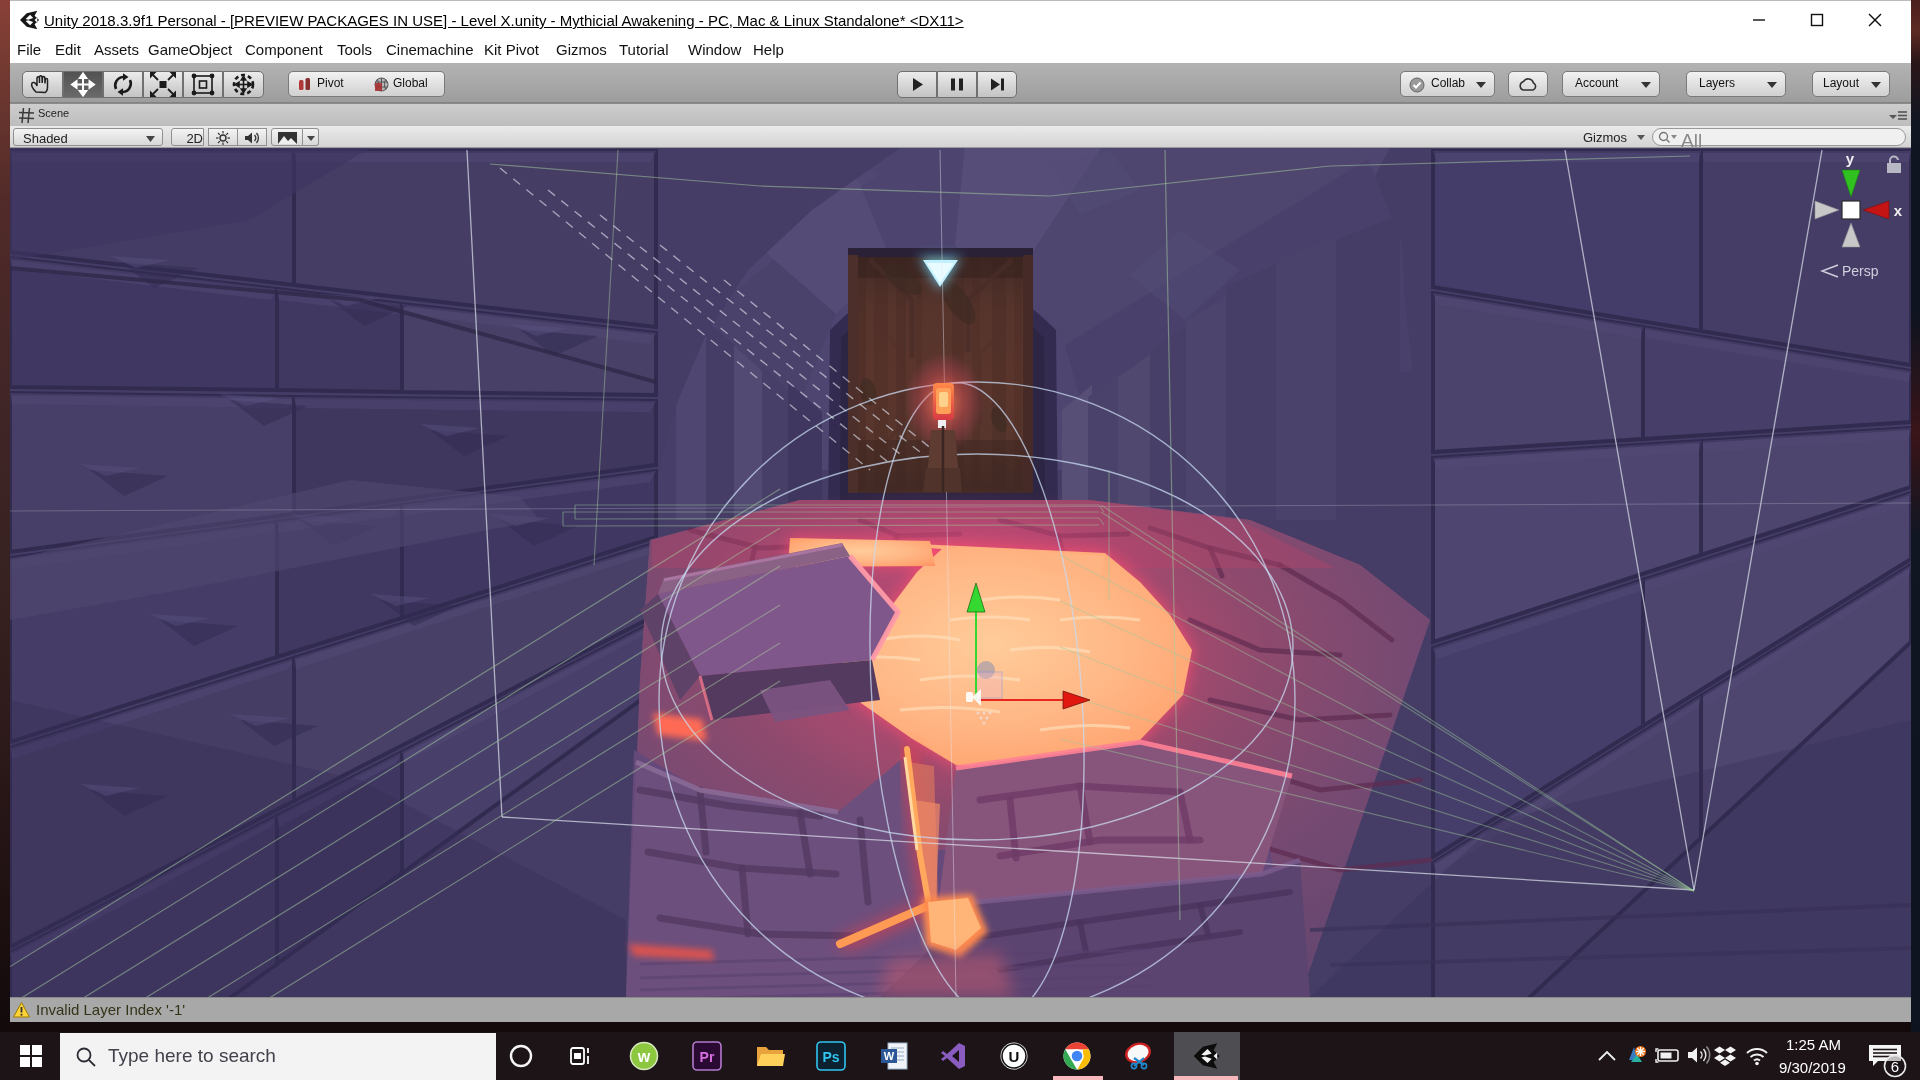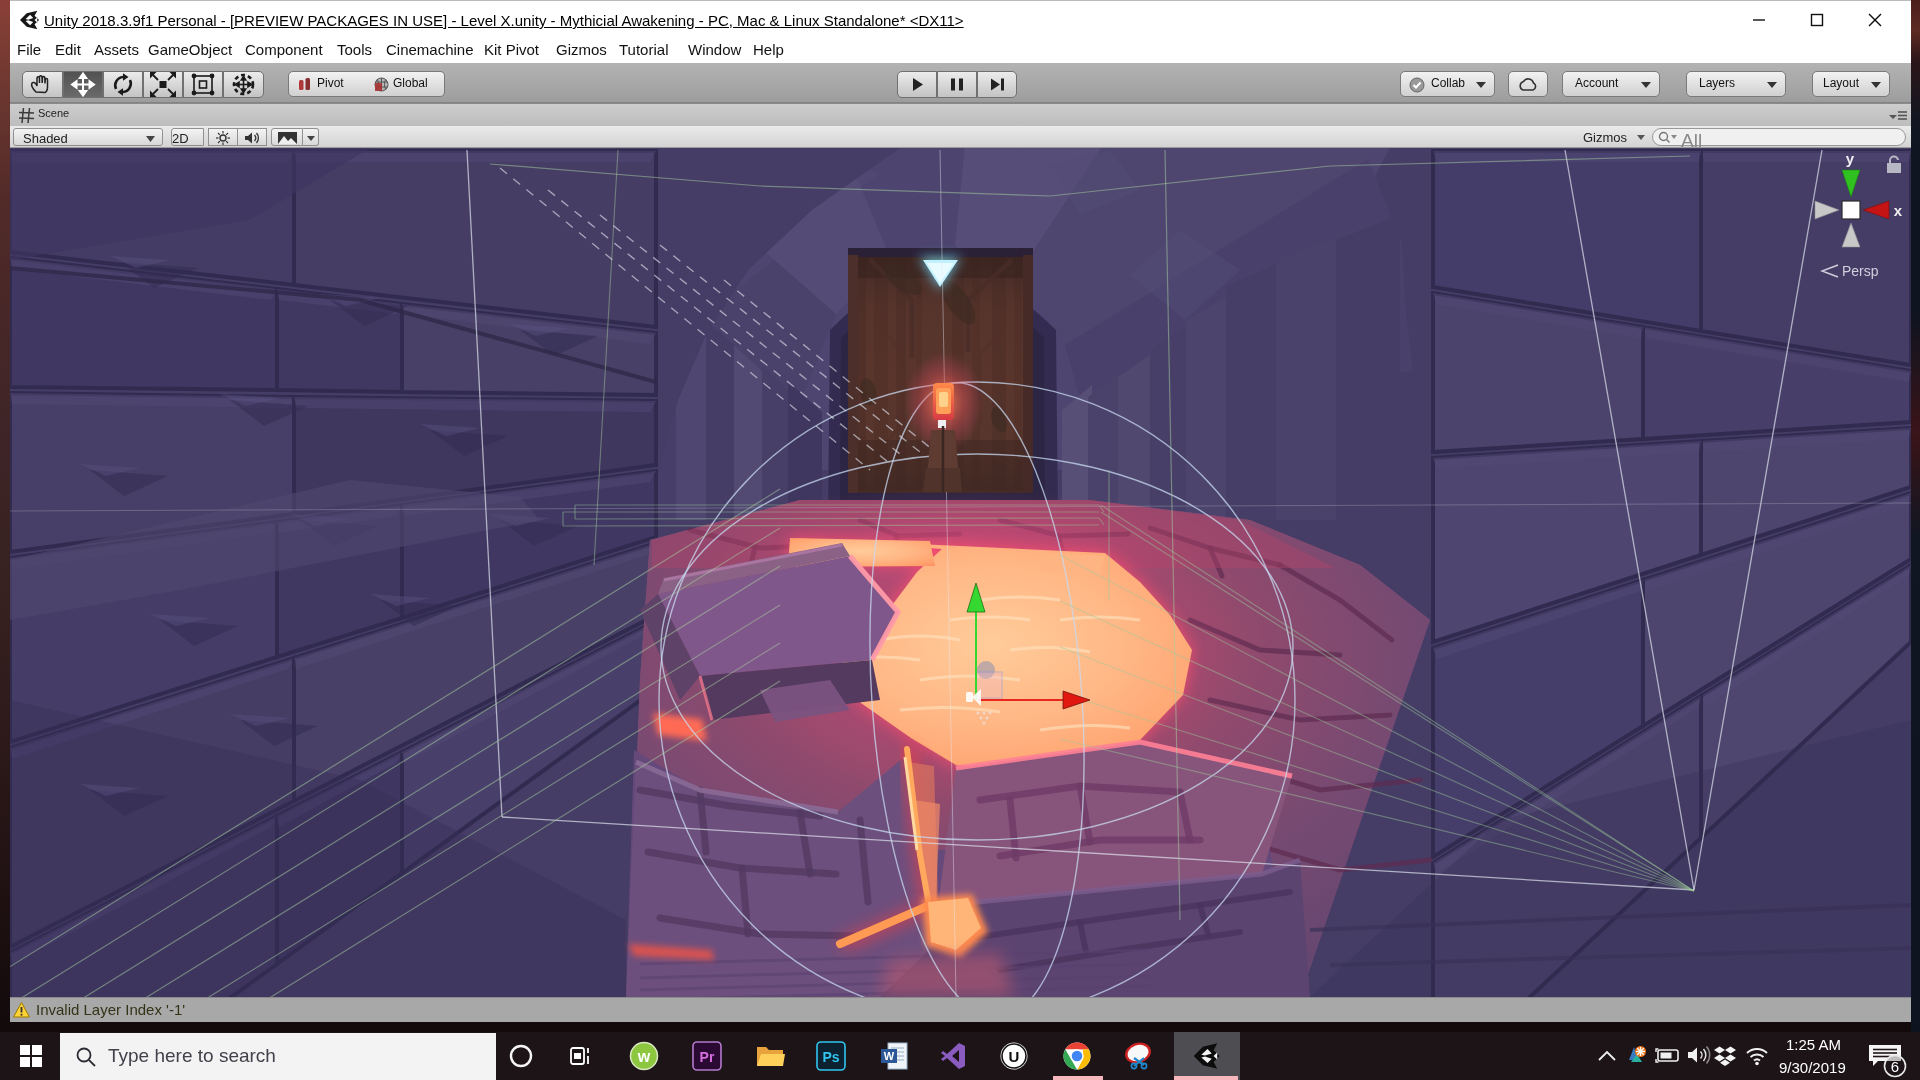--- a/index.html
+++ b/index.html
@@ -196,21 +196,21 @@
       </g>
     </svg>
 </div>
 <div id="scenetb">
 <div class="stbtn" style="left:13px;width:150px;border-radius:3px">
       <span style="position:absolute;left:9px;top:2px">Shaded</span>
       <svg style="position:absolute;right:7px;top:7px" width="9" height="6">
         <path d="M0 0 L9 0 L4.5 6 Z" fill="#444"></path>
       </svg>
     </div>
-<div class="stbtn" style="left:171px;width:33px;border-radius:3px 0 0 3px;text-align:left;padding-top:2px">2D</div>
+<div class="stbtn" style="left:171px;width:33px;border-radius:3px 0 0 3px;text-align:right;padding-top:2px">2D</div>
 <div class="stbtn" style="left:208px;width:30px">
 <svg style="position:absolute;left:7px;top:2px" width="14" height="14" viewBox="0 0 14 14">
         <circle cx="7" cy="7" r="3" fill="none" stroke="#333" stroke-width="1.4"></circle>
         <g stroke="#333" stroke-width="1.2">
           <line x1="7" y1="0" x2="7" y2="2.5"></line>
           <line x1="7" y1="11.5" x2="7" y2="14"></line>
           <line x1="0" y1="7" x2="2.5" y2="7"></line>
           <line x1="11.5" y1="7" x2="14" y2="7"></line>
           <line x1="2" y1="2" x2="3.8" y2="3.8"></line>
           <line x1="12" y1="2" x2="10.2" y2="3.8"></line>

